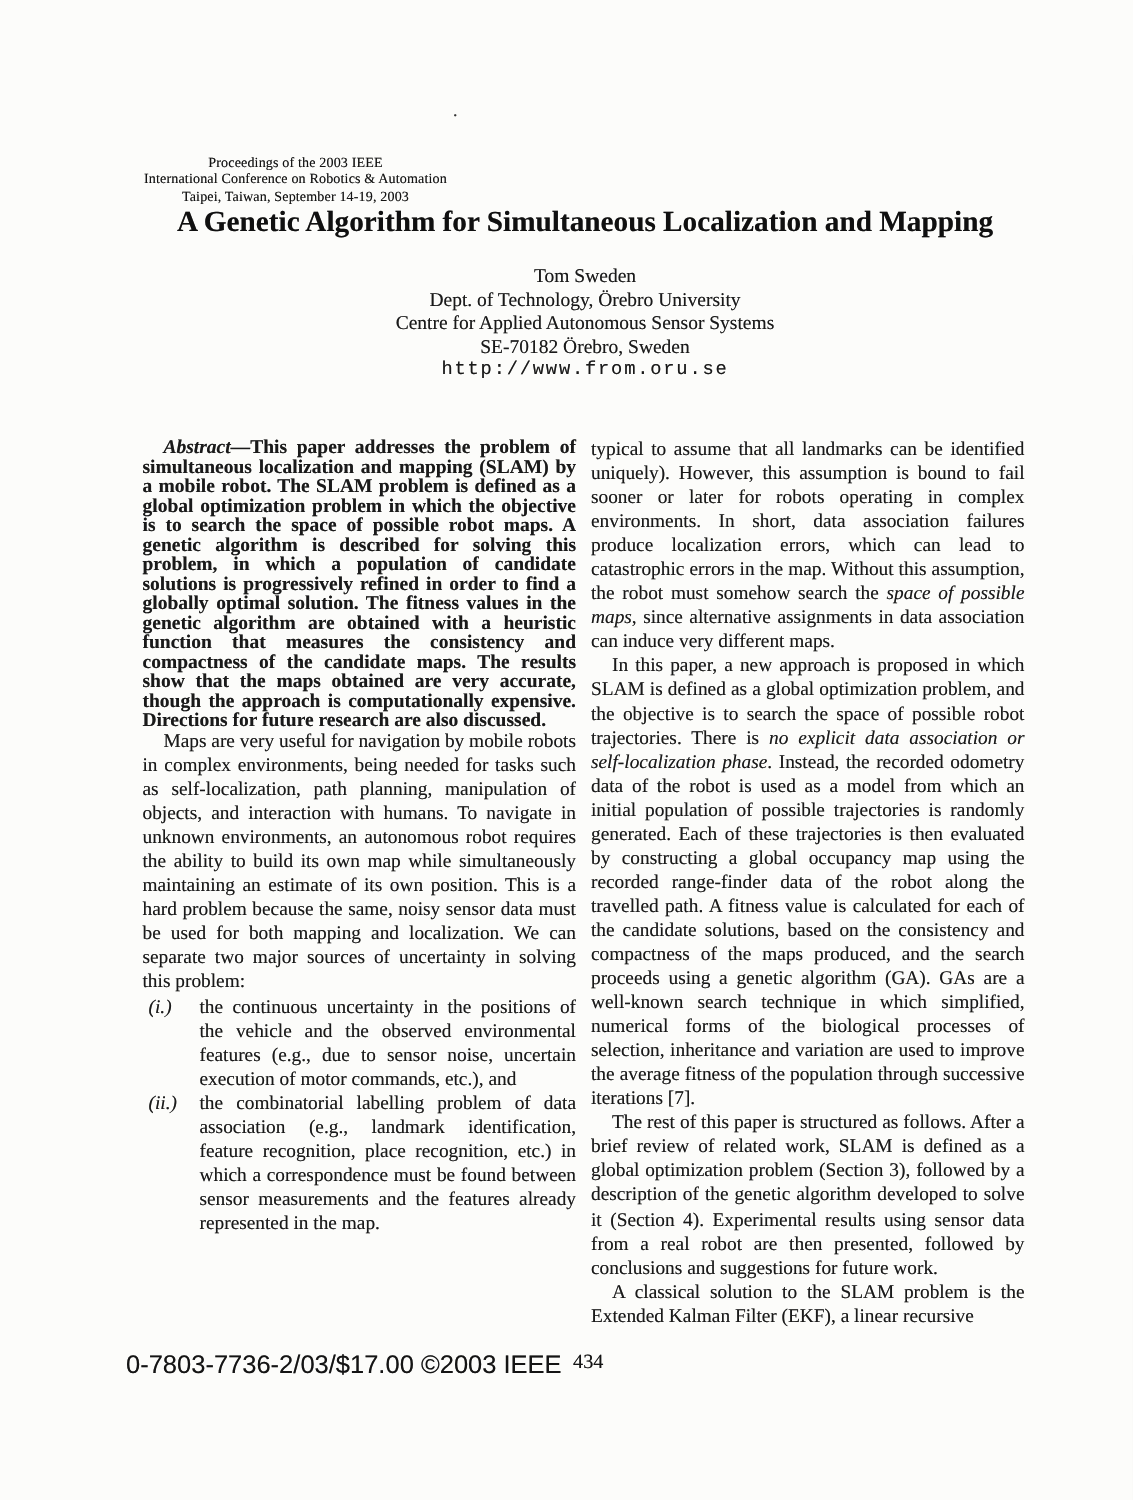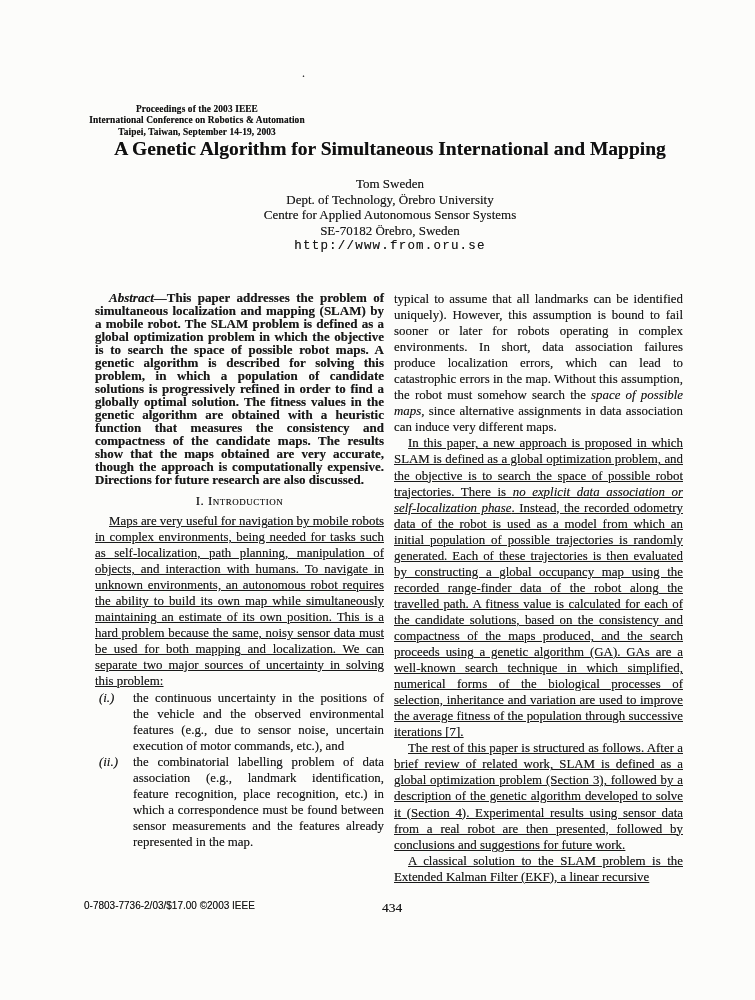--- a/index.html
+++ b/index.html
@@ -17,21 +17,21 @@
     overflow: hidden;
     text-shadow: 0 0 0.35px rgba(25,25,25,0.55);
   }
   .stray-dot {
     position: absolute; left: 302px; top: 66px;
     font-size: 12px; color: #333;
   }
   .conf-header {
     position: absolute; top: 104px; left: 97px; width: 200px;
     display: flex; flex-direction: column; align-items: center;
-    font-weight: 700; font-size: 9.4px; line-height: 11.4px;
+    font-weight: 400; font-size: 9.4px; line-height: 11.4px;
     color: #141414; letter-spacing: 0.1px;
   }
   .conf-header div { white-space: nowrap; }
   .title {
     position: absolute; top: 138px; left: 25px; width: 730px;
     margin: 0; text-align: center;
     font-size: 19.5px; font-weight: 700; color: #101010;
     white-space: nowrap;
   }
   .authors {
@@ -44,76 +44,75 @@
   }
   .columns {
     position: absolute; top: 291px; left: 95px; width: 588px;
     display: flex; gap: 10px;
   }
   .col { width: 289px; }
   p.body {
     margin: 0; font-size: 12.9px; line-height: 16.05px;
     text-align: justify; hyphens: auto; -webkit-hyphens: auto;
   }
-  .indent { text-indent: 14px; text-decoration: underline; }
+  .indent { text-indent: 14px; }
   .noindent { text-indent: 0; }
   .abstract {
     margin: 0; font-size: 13px; line-height: 13px;
     text-align: justify; font-weight: 700; text-indent: 14px;
     hyphens: auto; -webkit-hyphens: auto;
   }
   .abstract i { font-style: italic; }
   h2.sec {
     margin: 7px 0 4px; font-size: 13px; font-weight: 400;
     text-align: center; font-variant: small-caps; letter-spacing: 0.5px;
     color: #161616;
   }
   .list-item {
     display: flex; font-size: 12.9px; line-height: 16.05px; margin: 0;
   }
   .li-label { flex: 0 0 38px; padding-left: 4px; font-style: italic; }
   .li-text { flex: 1; text-align: justify; hyphens: auto; -webkit-hyphens: auto; }
   .footer-copyright {
     position: absolute; left: 84px; top: 900px;
-    font-family: "Liberation Sans", sans-serif; font-size: 10px; color: #141414;
+    font-family: "Liberation Sans", sans-serif; font-size: 17px; color: #141414;
   }
   .footer-page {
     position: absolute; left: 382px; top: 900px;
     font-family: Liberation Serif, serif; font-size: 13.5px; color: #141414;
   }
 </style>
 </head>
 <body>
 
 <div class="page">
 
   <span class="stray-dot">.</span>
 
   <header class="conf-header">
     <div>Proceedings of the 2003 IEEE</div>
     <div>International Conference on Robotics &amp; Automation</div>
     <div>Taipei, Taiwan, September 14-19, 2003</div>
   </header>
 
-  <h1 class="title">A Genetic Algorithm for Simultaneous International and Mapping</h1>
+  <h1 class="title">A Genetic Algorithm for Simultaneous Localization and Mapping</h1>
 
   <div class="authors">
     <div>Tom Sweden</div>
     <div>Dept. of Technology, Örebro University</div>
     <div>Centre for Applied Autonomous Sensor Systems</div>
     <div>SE-70182 Örebro, Sweden</div>
     <div class="url">http://www.from.oru.se</div>
   </div>
 
   <div class="columns">
 
     <div class="col">
       <p class="abstract"><i>Abstract—</i><span>This paper addresses the problem of simultaneous localization and mapping (SLAM) by a mobile robot. The SLAM problem is defined as a global optimization problem in which the objective is to search the space of possible robot maps. A genetic algorithm is described for solving this problem, in which a population of candidate solutions is progressively refined in order to find a globally optimal solution. The fitness values in the genetic algorithm are obtained with a heuristic function that measures the consistency and compactness of the candidate maps. The results show that the maps obtained are very accurate, though the approach is computationally expensive. Directions for future research are also discussed.</span></p>
 
-      <h2 class="sec">I. Introduction</h2>
 
       <p class="body indent">Maps are very useful for navigation by mobile robots in complex environments, being needed for tasks such as self-localization, path planning, manipulation of objects, and interaction with humans. To navigate in unknown environments, an autonomous robot requires the ability to build its own map while simultaneously maintaining an estimate of its own position. This is a hard problem because the same, noisy sensor data must be used for both mapping and localization. We can separate two major sources of uncertainty in solving this problem:</p>
 
       <div class="list-item">
         <span class="li-label">(i.)</span>
         <span class="li-text">the continuous uncertainty in the positions of the vehicle and the observed environmental features (e.g., due to sensor noise, uncertain execution of motor commands, etc.), and</span>
       </div>
 
       <div class="list-item">
         <span class="li-label">(ii.)</span>

